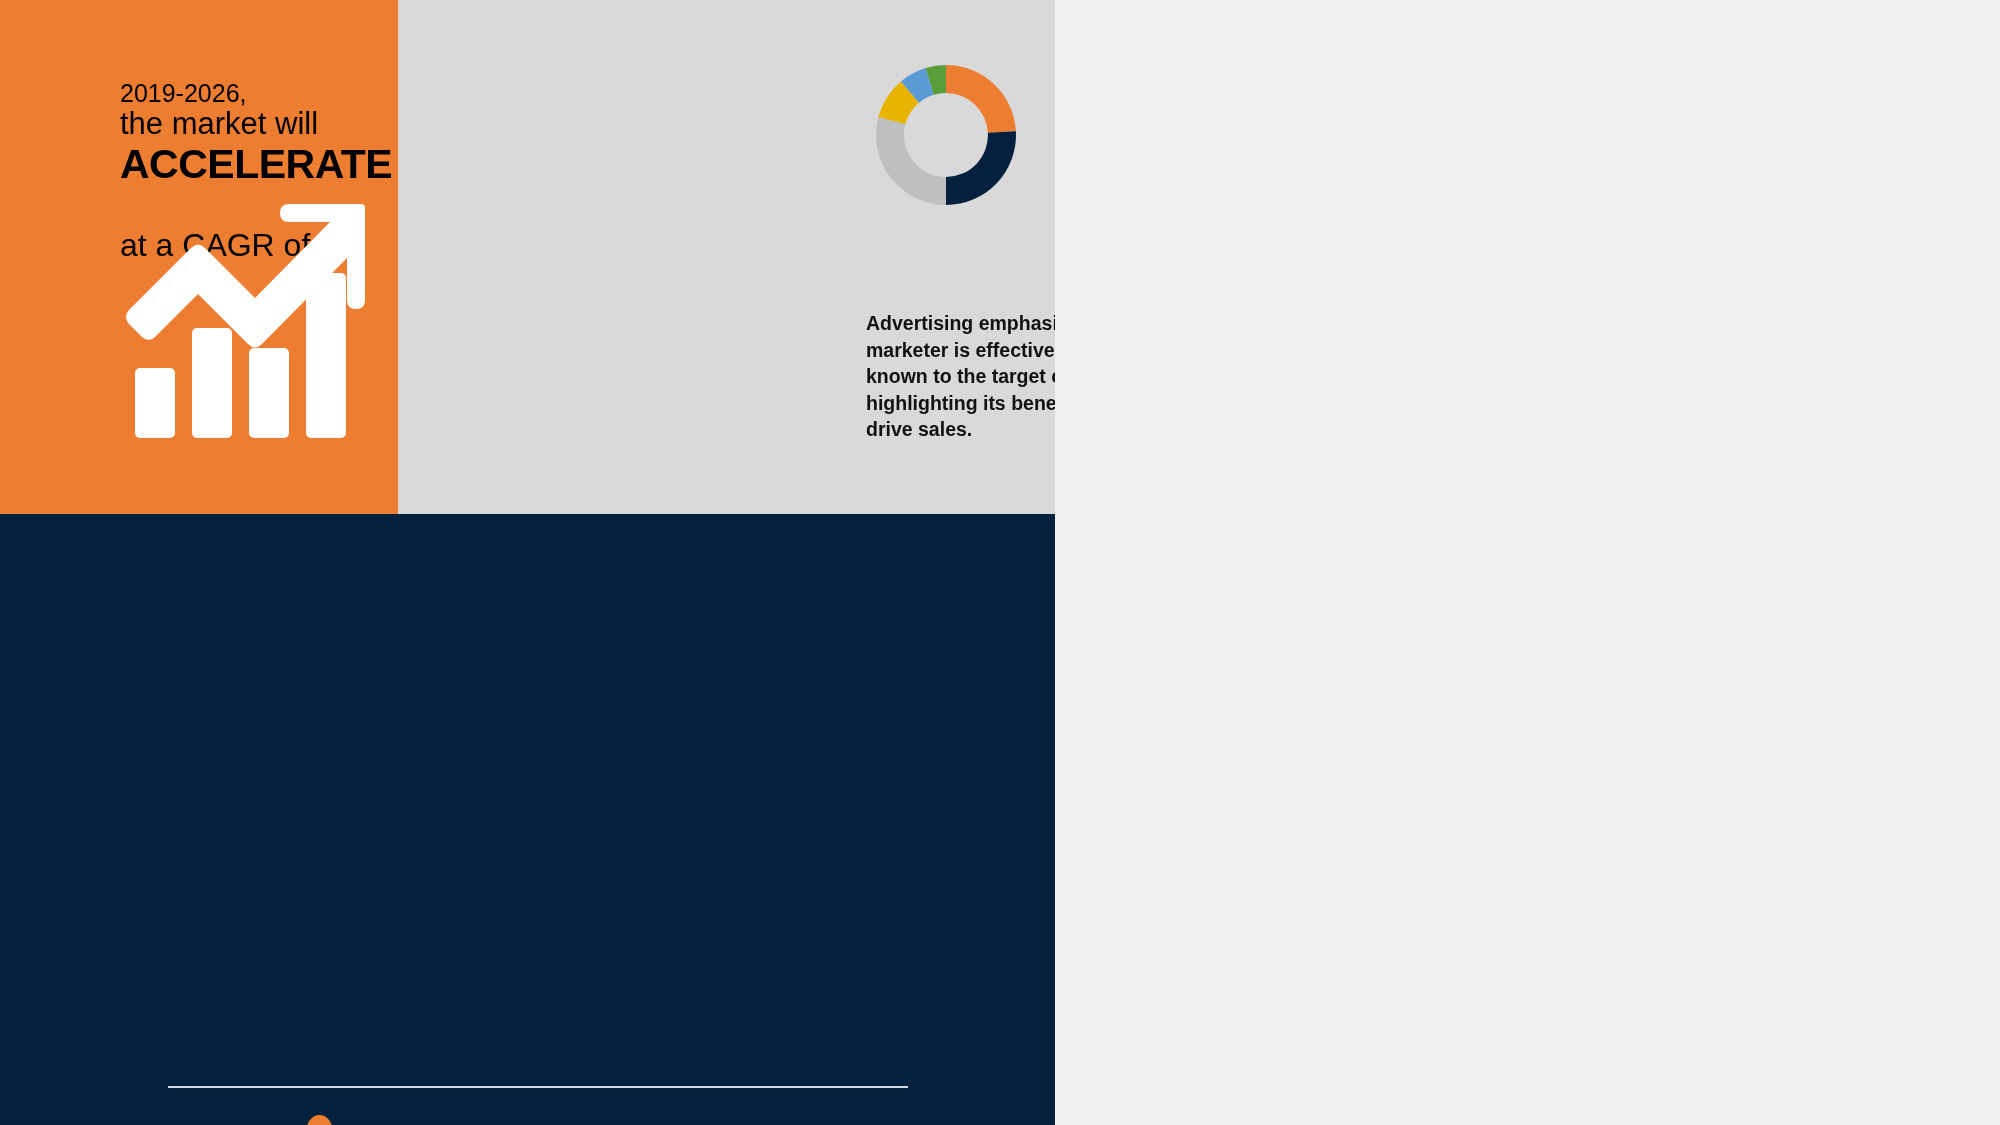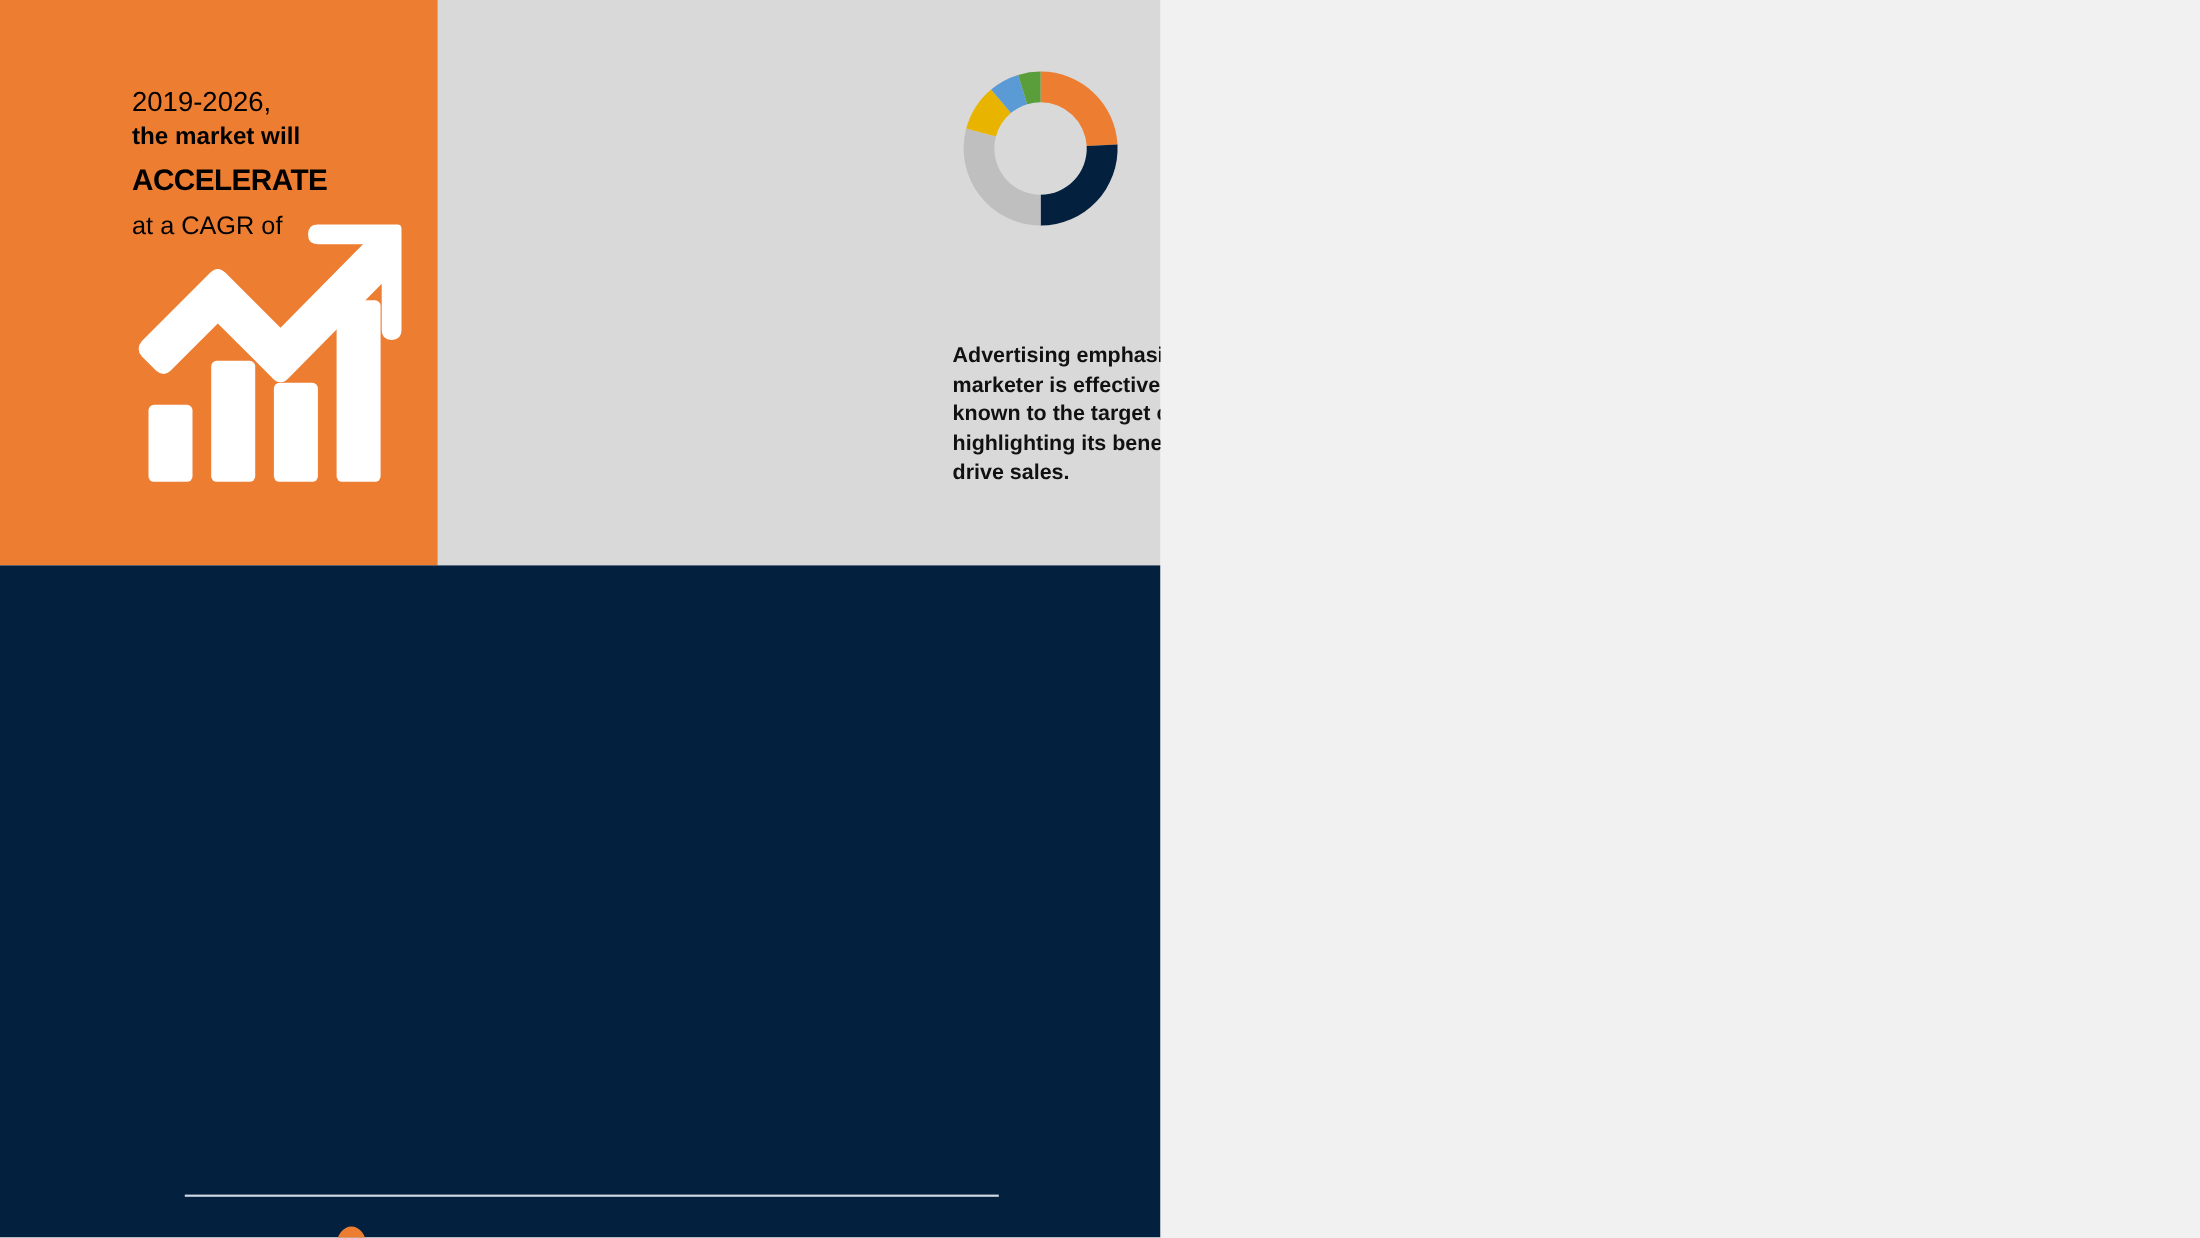--- a/index.html
+++ b/index.html
@@ -30,23 +30,23 @@
     position:absolute; left:1055px; top:0; width:945px; height:1125px;
     background:#f1f1f1;
   }
 
   
   .hero-text {
     position:absolute; left:120px; top:78px; width:270px;
     color:#000000; text-align:left;
   }
   .hero-l1 { font-size:25px; line-height:30px; font-weight:400; }
-  .hero-l2 { font-size:22px; line-height:32px; font-weight:700; }
-  .hero-l3 { font-size:27px; line-height:48px; font-weight:700; letter-spacing:-0.5px; }
-  .hero-l4 { font-size:23px; line-height:34px; font-weight:400; }
+  .hero-l2 { font-size:31px; line-height:32px; font-weight:400; }
+  .hero-l3 { font-size:41px; line-height:48px; font-weight:700; letter-spacing:-0.5px; }
+  .hero-l4 { font-size:32px; line-height:34px; font-weight:400;margin-top:40px; }
   .hero-l5 { font-size:41px; line-height:48px; font-weight:700; }
 
   .hero-icon { position:absolute; left:125px; top:200px; width:248px; height:250px; }
 
   
   .donut-wrap { position:absolute; left:453px; top:40px; width:190px; height:190px; }
   .donut-svg { width:190px; height:190px; display:block; }
 
   .stat-big {
     position:absolute; left:845px; top:48px; width:200px;

